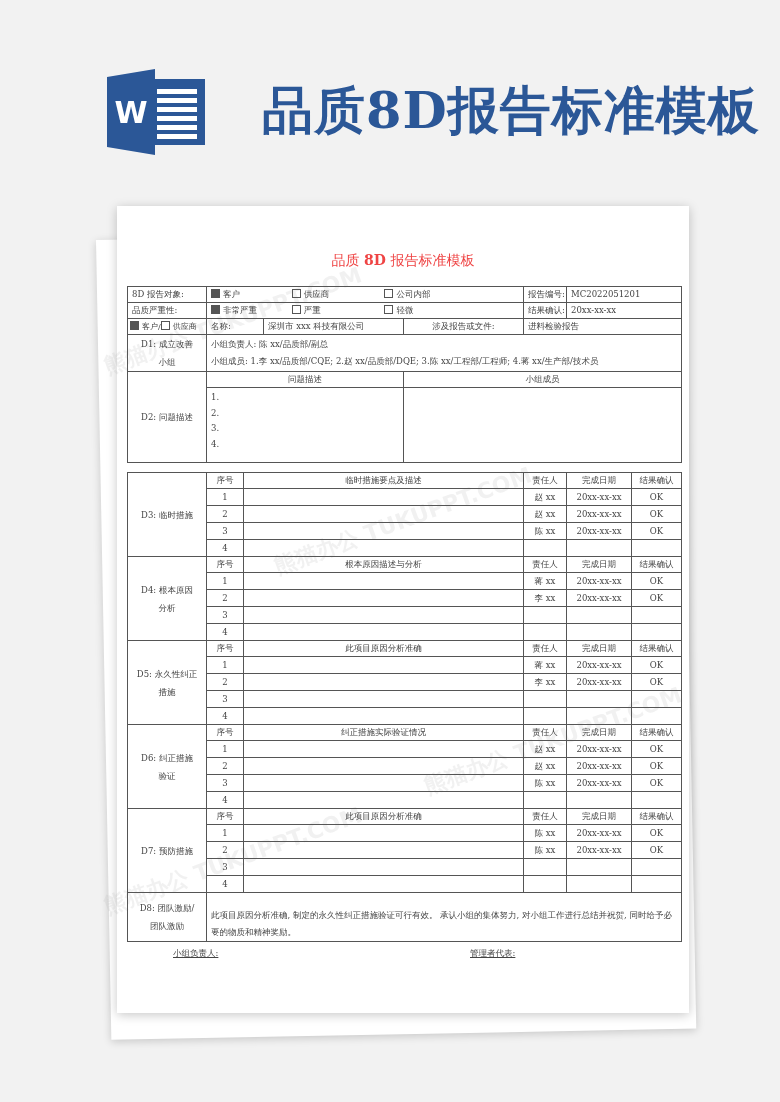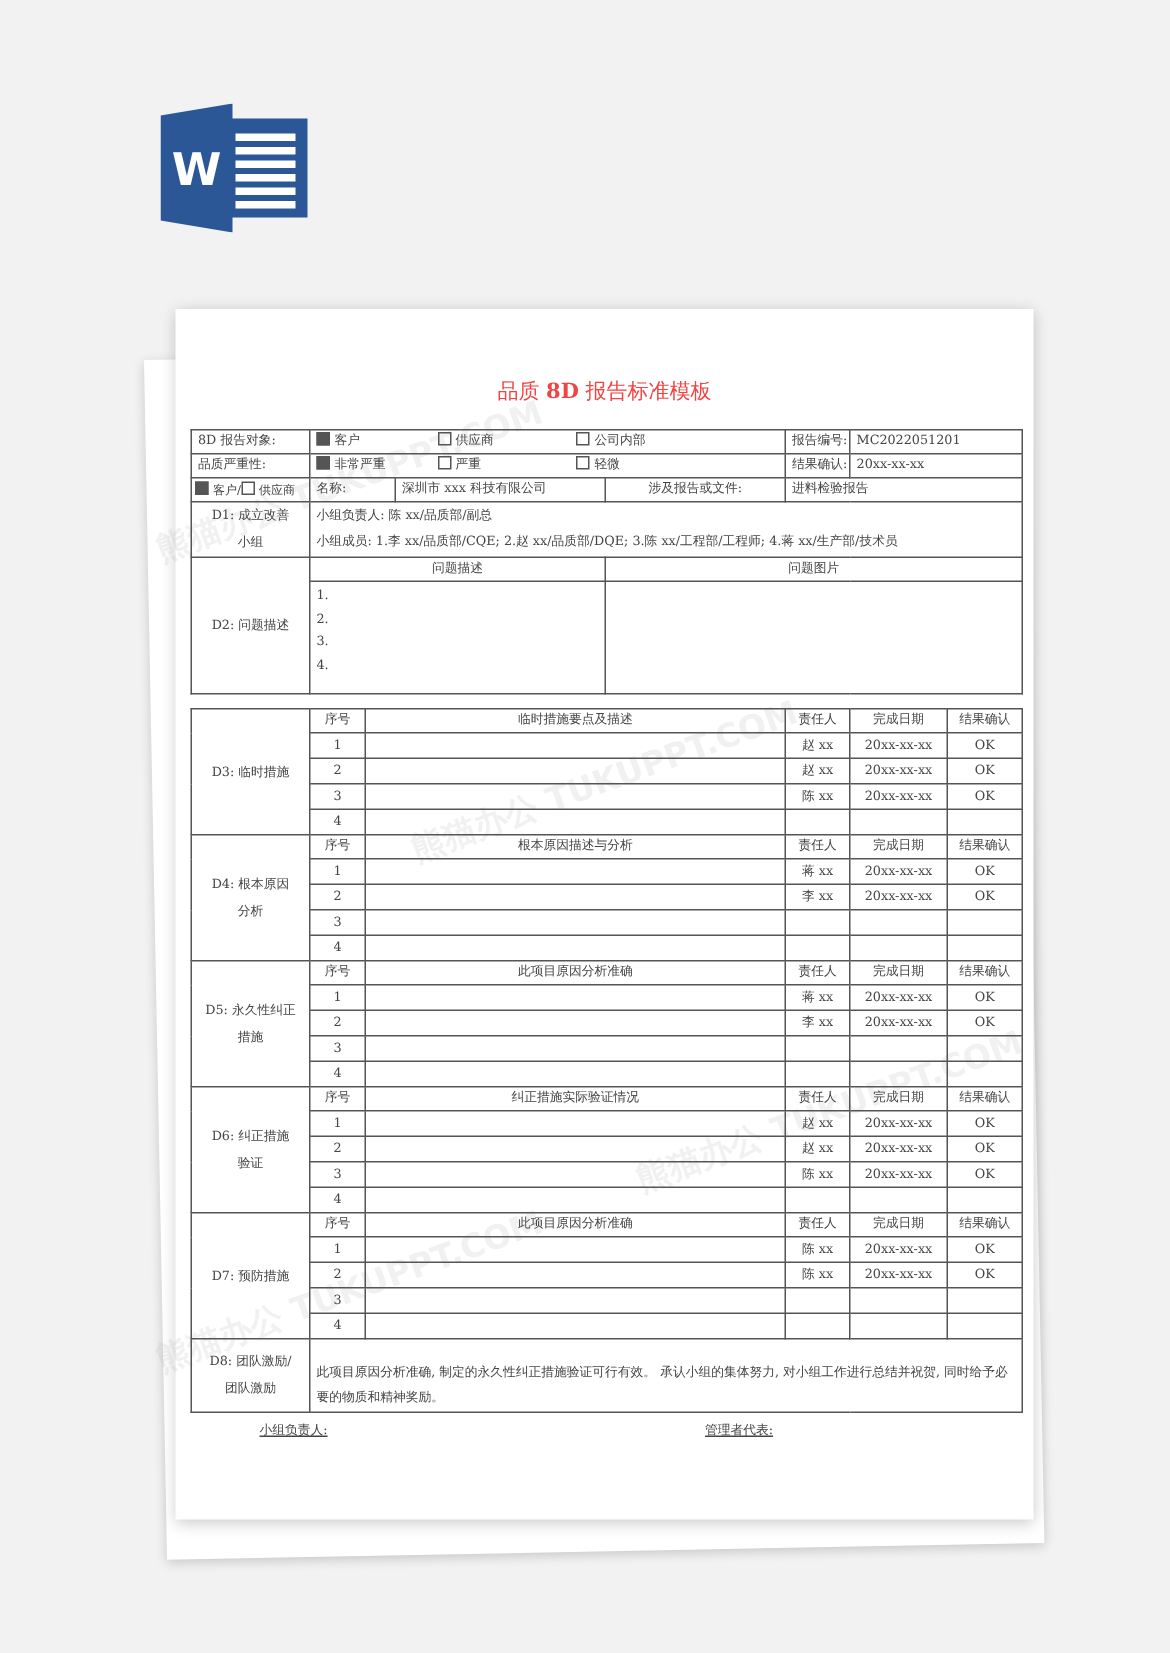--- a/index.html
+++ b/index.html
@@ -33,20 +33,21 @@
       <rect x="50" y="20" width="40" height="5"></rect>
       <rect x="50" y="29" width="40" height="5"></rect>
       <rect x="50" y="38" width="40" height="5"></rect>
       <rect x="50" y="47" width="40" height="5"></rect>
       <rect x="50" y="56" width="40" height="5"></rect>
       <rect x="50" y="65" width="40" height="5"></rect>
     </g>
     <polygon points="0,8 48,0 48,86 0,78" fill="#2b5797"></polygon>
     <text x="24" y="54" text-anchor="middle" font-family="DejaVu Sans, sans-serif" font-size="30" font-weight="bold" fill="#fff">W</text>
   </svg>
+  <div class="banner-title">品质8D报告标准模板</div>
 </div>
 
 <div class="paper-back"></div>
 
 <div class="paper-front">
   <div class="wm" style="left:-20px;top:100px;">熊猫办公 TUKUPPT.COM</div>
   <div class="wm" style="left:150px;top:300px;">熊猫办公 TUKUPPT.COM</div>
   <div class="wm" style="left:300px;top:520px;">熊猫办公 TUKUPPT.COM</div>
   <div class="wm" style="left:-20px;top:640px;">熊猫办公 TUKUPPT.COM</div>
 
@@ -102,21 +103,21 @@
       <td class="lbl" style="height:36px;"><span>D1: 成立改善</span><br><span>小组</span></td>
       <td colspan="8" style="line-height:17px;">
         <div>小组负责人: 陈 xx/品质部/副总</div>
         <div>小组成员:   1.李 xx/品质部/CQE; 2.赵 xx/品质部/DQE; 3.陈 xx/工程部/工程师;  4.蒋 xx/生产部/技术员</div>
       </td>
     </tr>
 
     <tr>
       <td rowspan="2" class="lbl">D2: 问题描述</td>
       <td colspan="4" class="c">问题描述</td>
-      <td colspan="4" class="c">问题图片</td>
+      <td colspan="4" class="c">小组成员</td>
     </tr>
     <tr>
       <td colspan="4" class="d2list" style="height:72px;vertical-align:top;padding-top:2px;">
         <div>1.</div>
         <div>2.</div>
         <div>3.</div>
         <div>4.</div>
       </td>
       <td colspan="4"></td>
     </tr>

